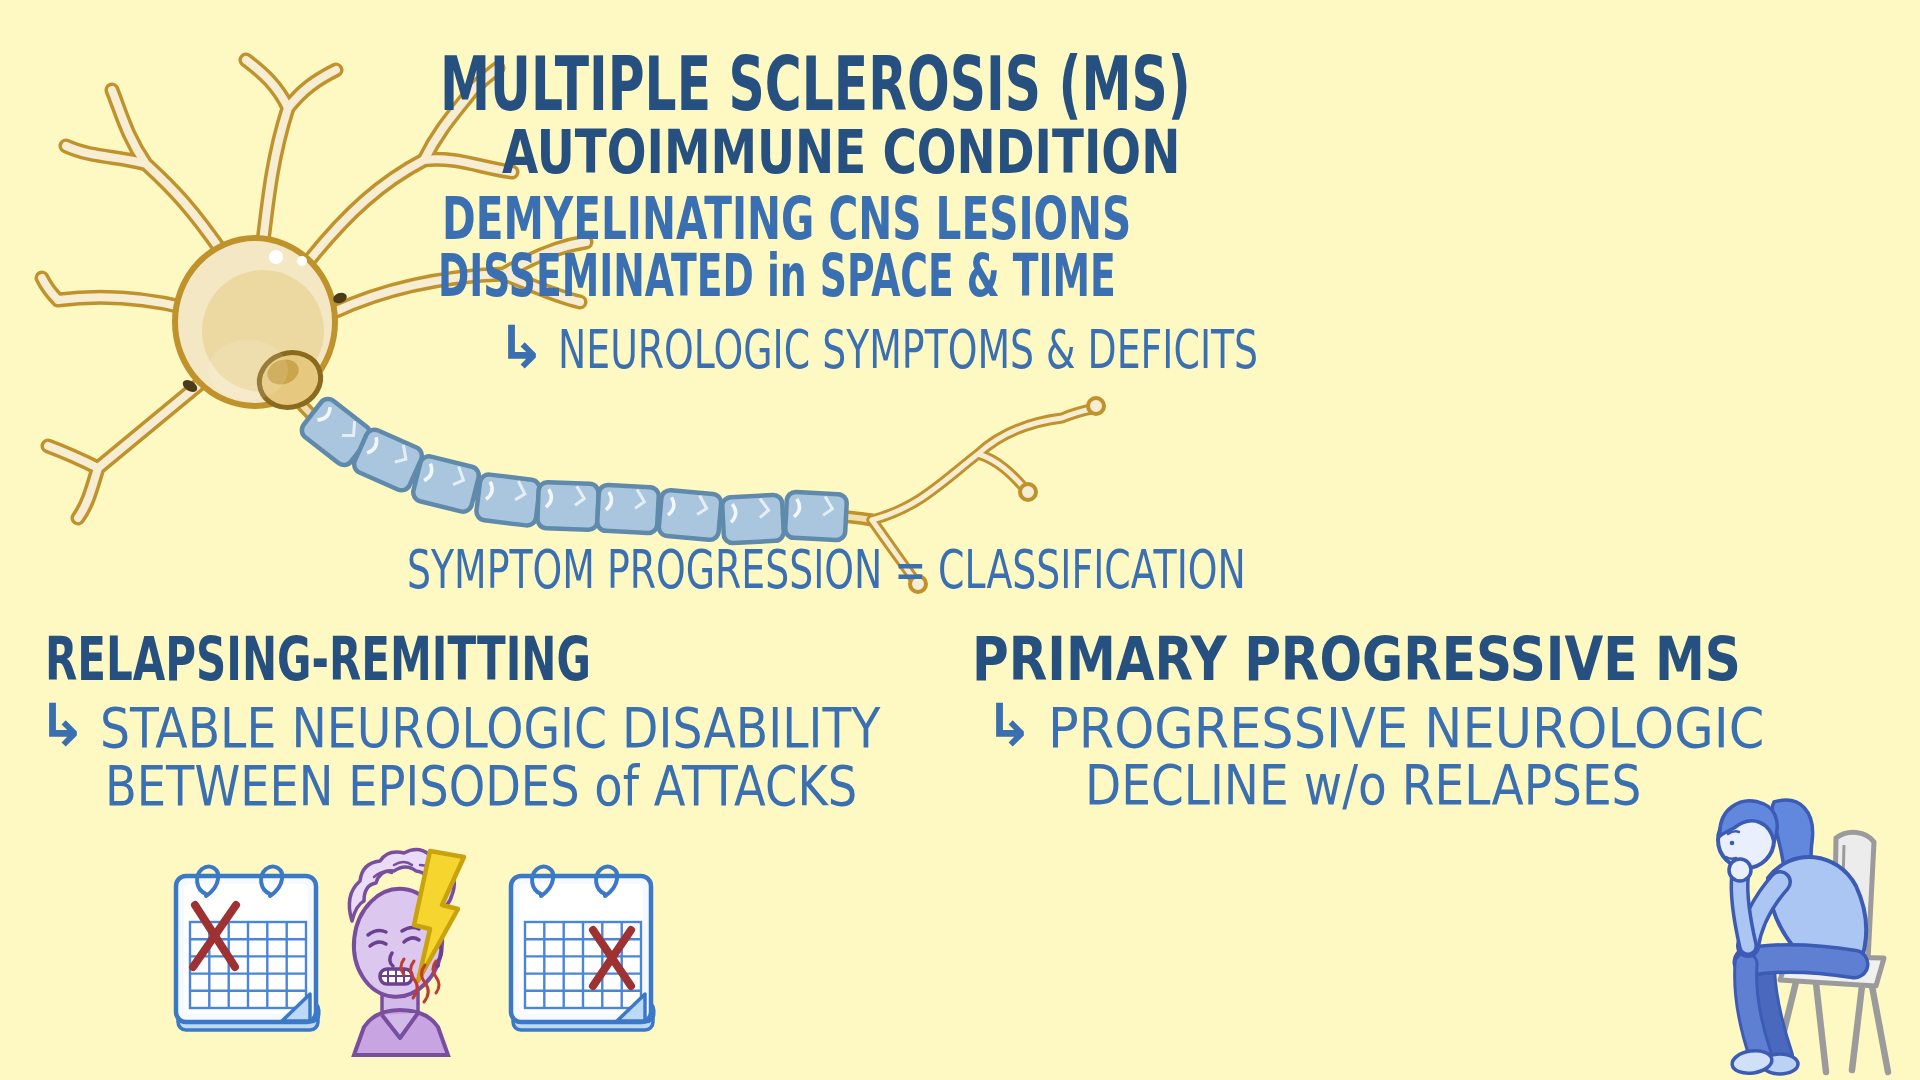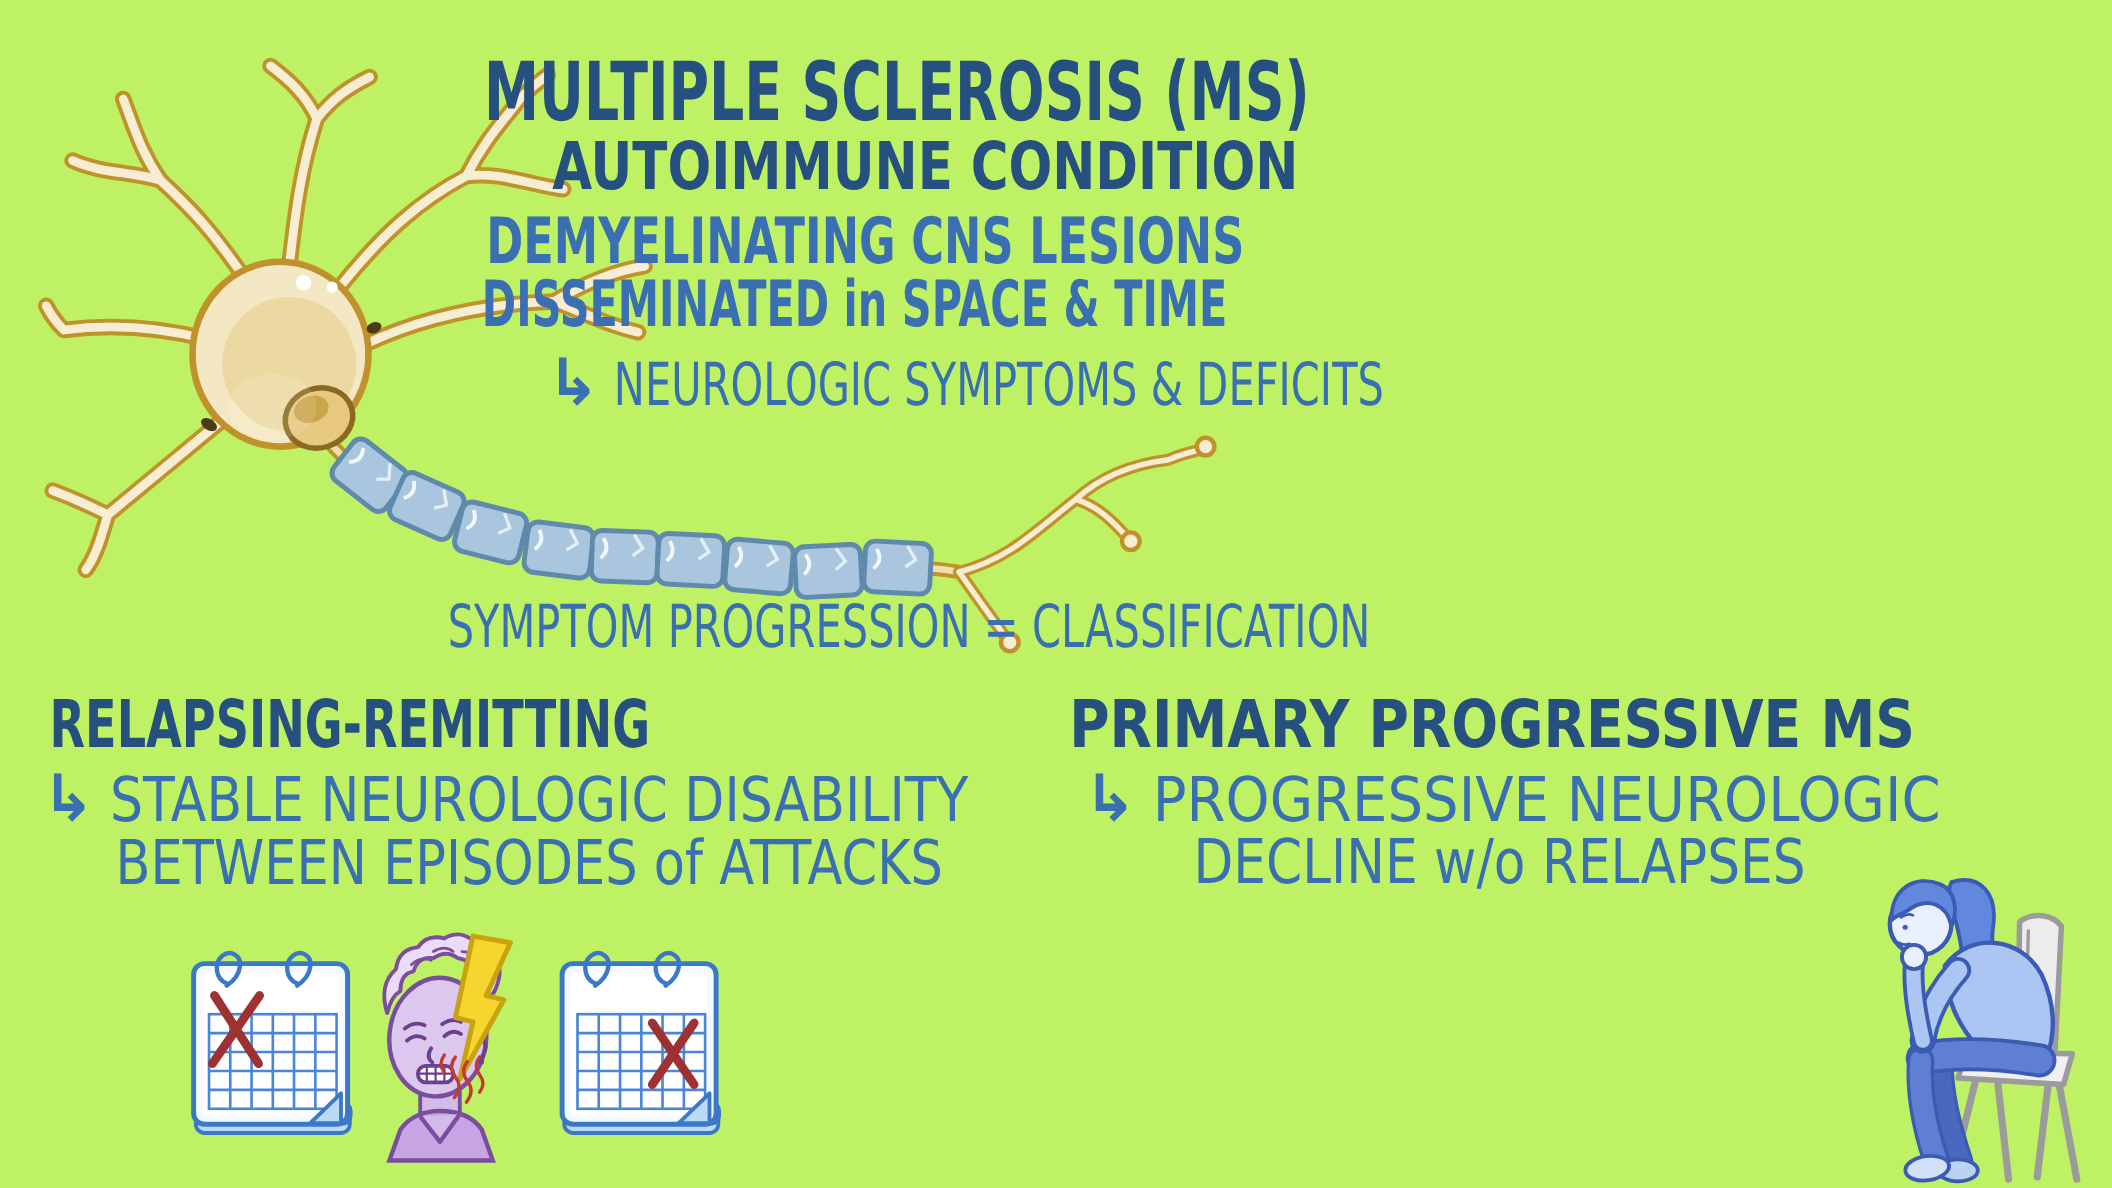--- a/index.html
+++ b/index.html
@@ -1,18 +1,18 @@
 <!DOCTYPE html>
 <html><head>
 <meta charset="utf-8">
 <style>
   html,body{margin:0;padding:0;}
   body{width:1920px;height:1080px;background:#ffffff;overflow:hidden;
        font-family:"DejaVu Sans","Liberation Sans",sans-serif;}
-  .stage{position:relative;width:1920px;height:1080px;background:#bef264;}
+  .stage{position:relative;width:1920px;height:1080px;background:#fef9c3;}
   .txt{position:absolute;white-space:nowrap;line-height:1;transform-origin:0 0;}
   .navy{color:#26507f;}
   .blue{color:#3a70b2;}
   .w800{font-weight:800;}
   .w500{font-weight:500;}
   .arrow{position:absolute;color:#3a70b2;font-weight:600;line-height:1;}
   svg{position:absolute;overflow:visible;}
 </style>
 </head>
 <body>

